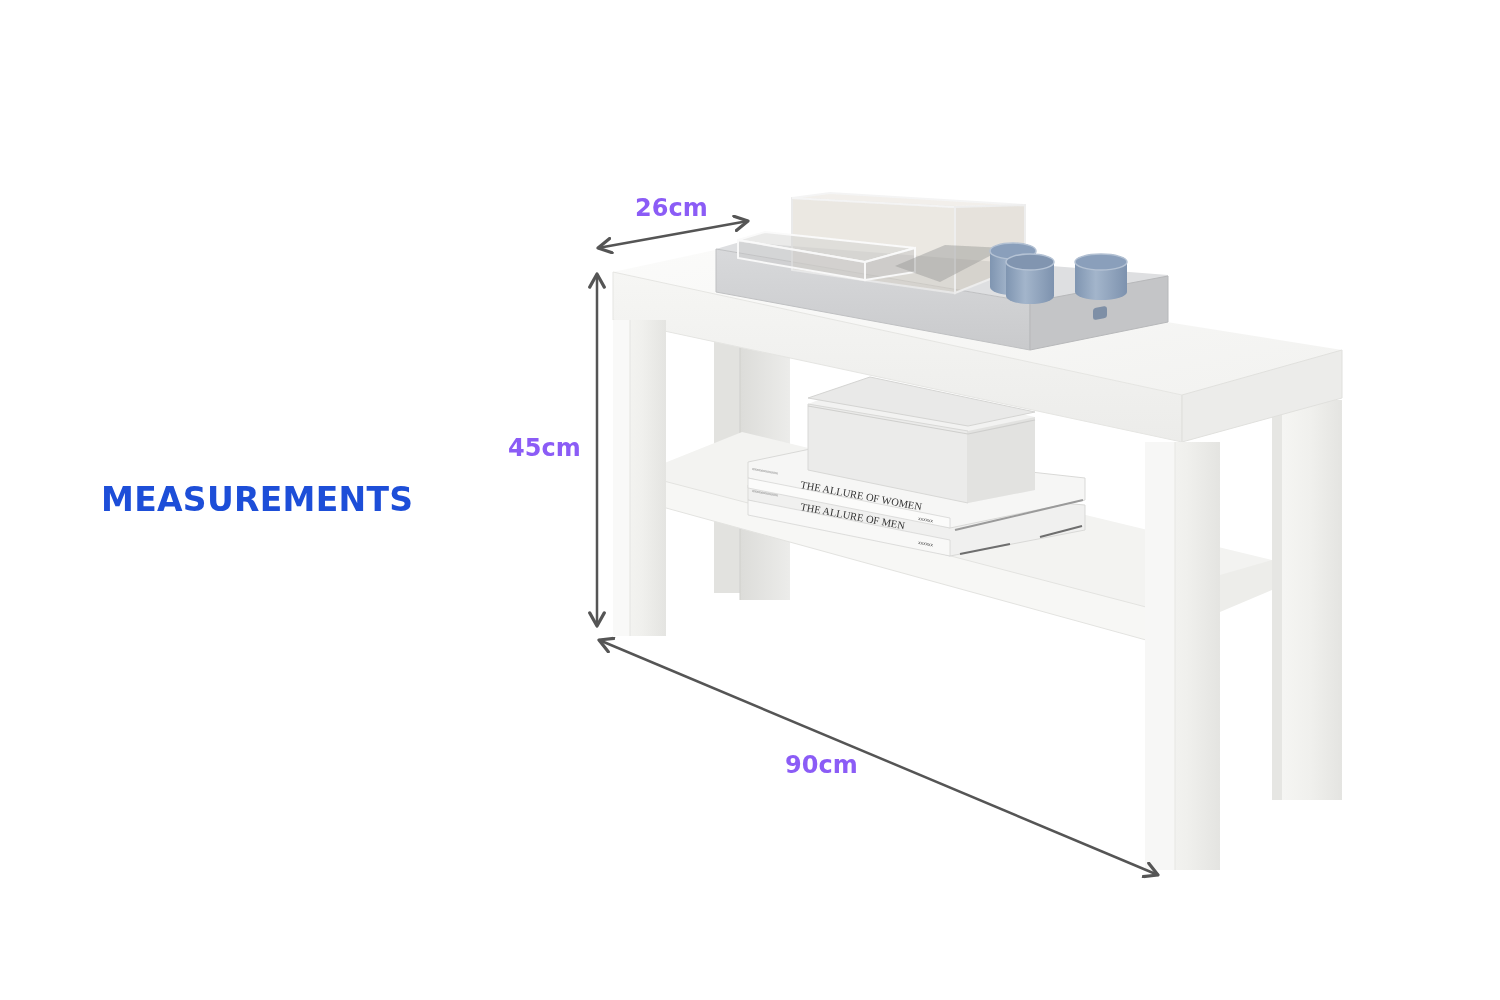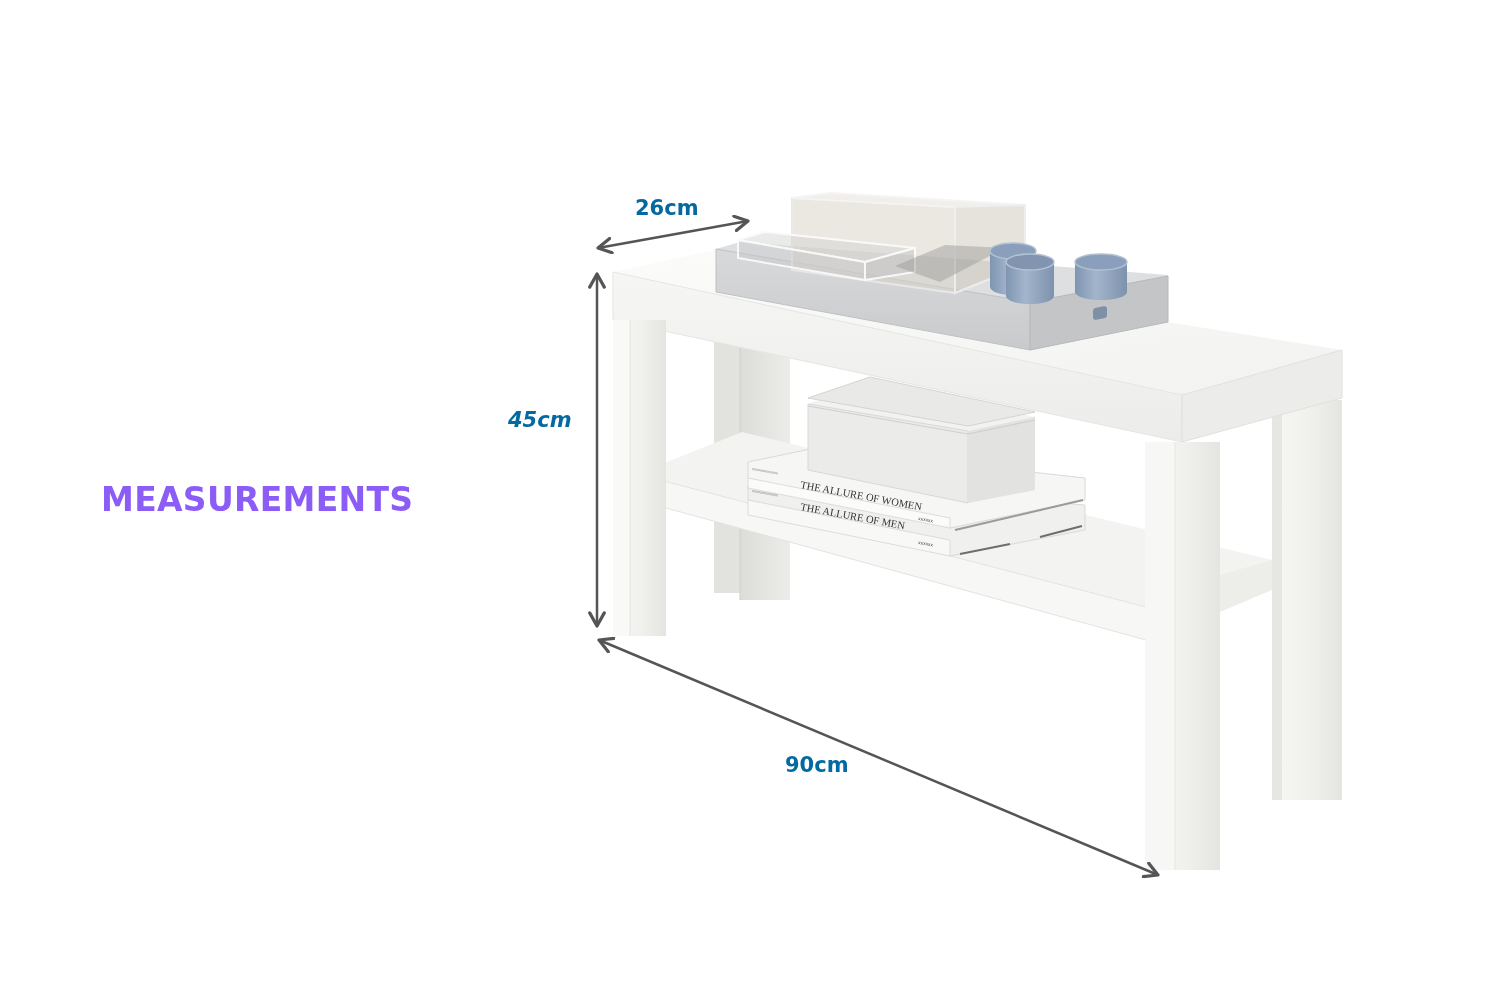--- a/index.html
+++ b/index.html
@@ -15,35 +15,35 @@
       font-family: "Liberation Sans", "DejaVu Sans", sans-serif;
     }
     .heading {
       position: absolute;
       left: 101px;
       top: 480px;
       font-family: "DejaVu Sans", "Liberation Sans", sans-serif;
       font-weight: bold;
       font-size: 33px;
       letter-spacing: 0.3px;
-      color: #8b5cf6;
+      color: #1d4ed8;
       line-height: 40px;
       white-space: nowrap;
     }
     .dim-label {
       position: absolute;
       font-family: "DejaVu Sans", "Liberation Sans", sans-serif;
       font-weight: bold;
-      font-size: 21px;
-      color: #0369a1;
+      font-size: 24px;
+      color: #8b5cf6;
       line-height: 24px;
       white-space: nowrap;
     }
     .lbl-depth  { left: 635px; top: 196px; }
-    .lbl-height { left: 508px; top: 408px; font-style: italic; }
+    .lbl-height { left: 508px; top: 436px; }
     .lbl-width  { left: 785px; top: 753px; }
     .scene {
       position: absolute;
       left: 0;
       top: 0;
       width: 1500px;
       height: 1000px;
     }
   </style>
 </head>

